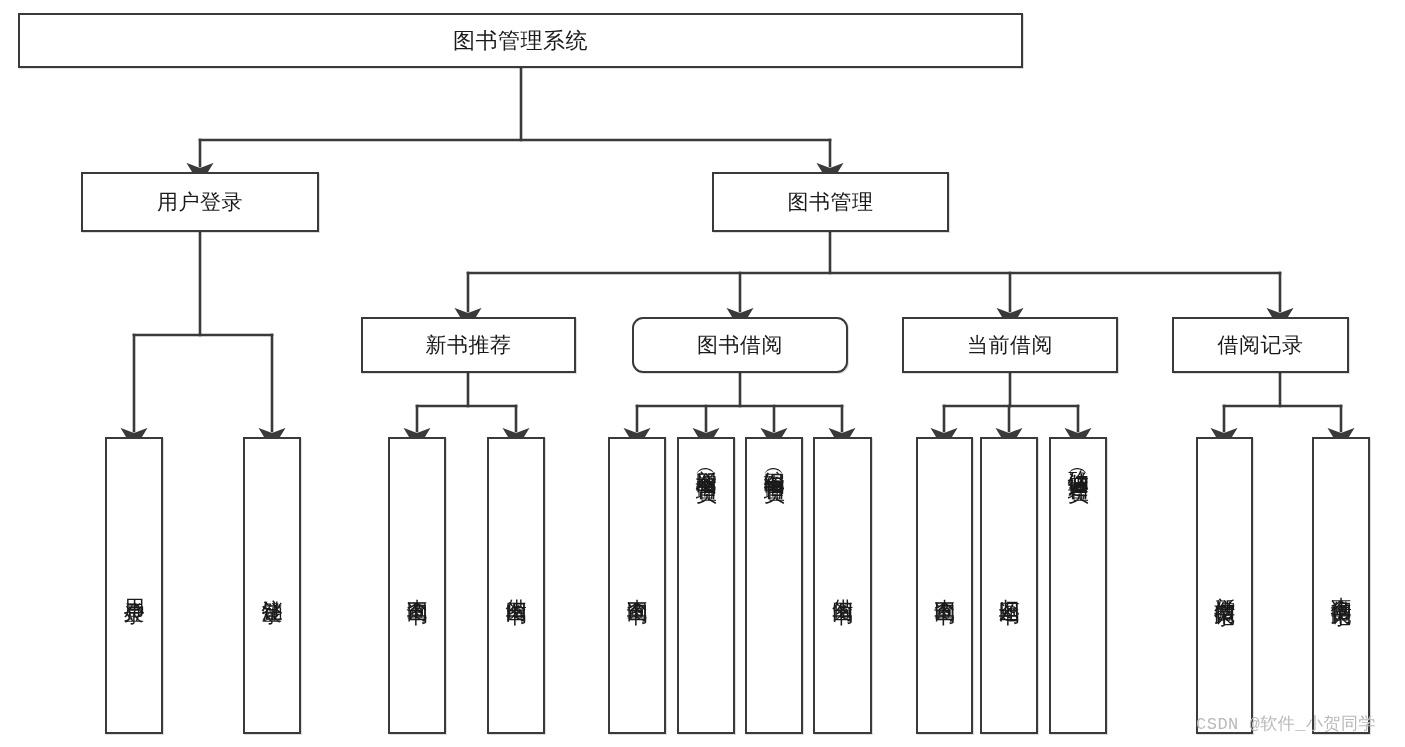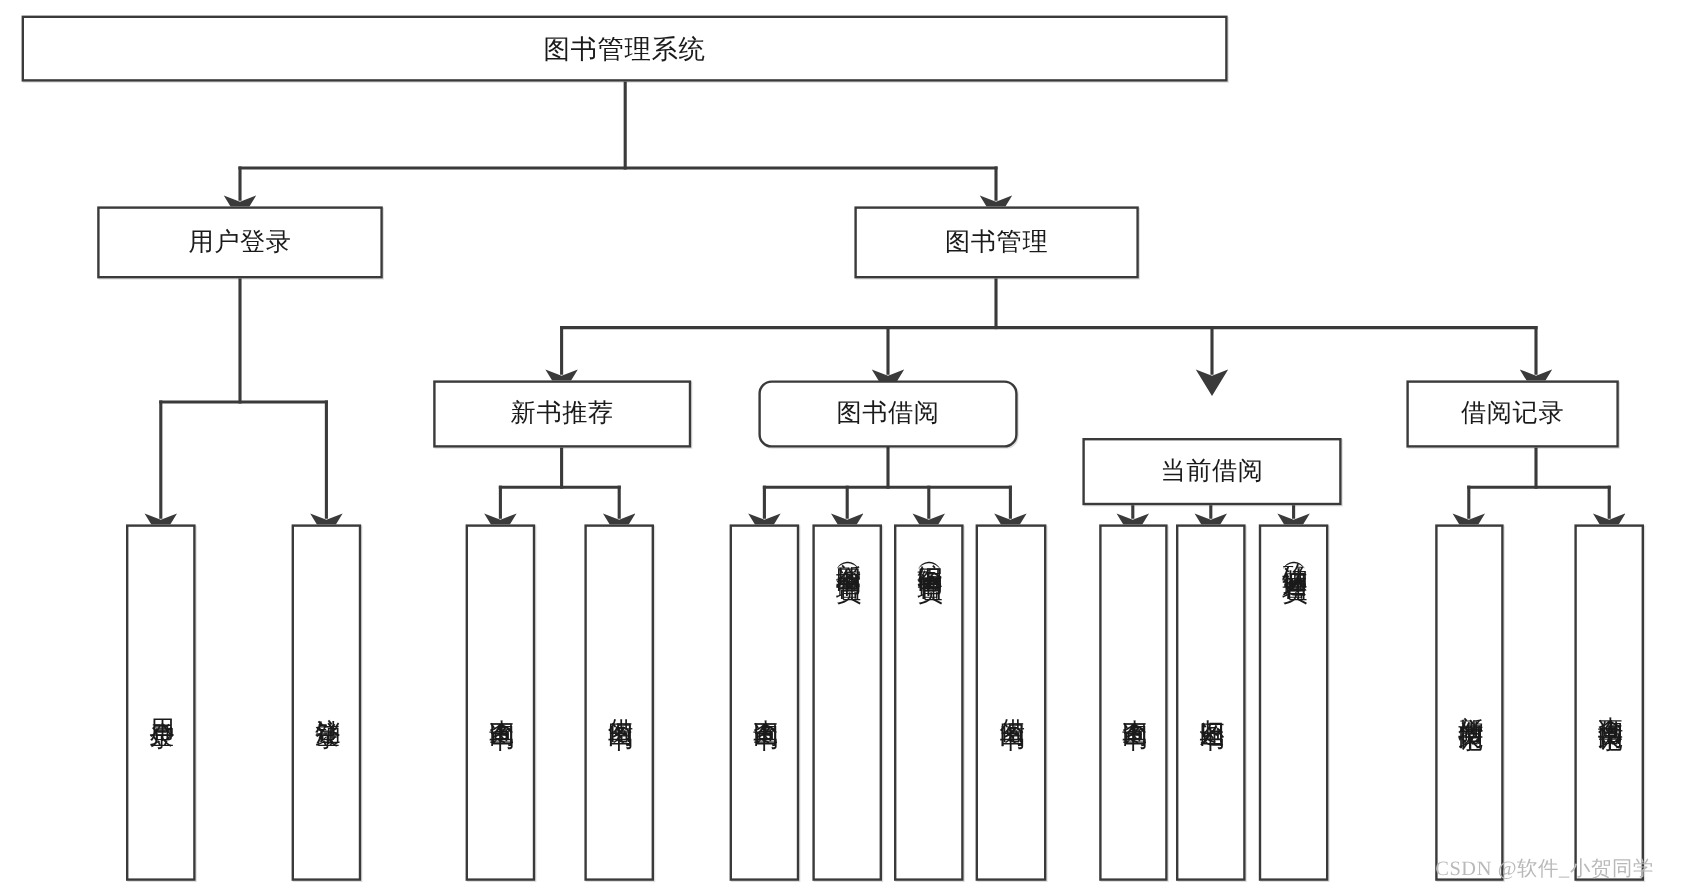--- a/index.html
+++ b/index.html
@@ -67,21 +67,21 @@
     padding-top: 0;
   }
   #watermark {
     position: absolute;
     left: 1196px;
     top: 712px;
     font-size: 17px;
     color: #b9b9b9;
     letter-spacing: 0.5px;
     white-space: nowrap;
-    font-family: Liberation Serif, serif;
+    font-family: Liberation Mono, monospace;
   }
 </style>
 </head>
 <body>
 
 <div id="canvas">
 
   <svg class="wires" viewBox="0 0 1405 747" xmlns="http://www.w3.org/2000/svg">
     <defs>
       <marker id="arr" markerWidth="9" markerHeight="11" refX="1.2" refY="5.2" orient="auto" markerUnits="strokeWidth">
@@ -145,21 +145,21 @@
   </div>
 
   <div class="node h" id="n-bookmgmt" style="left:712px; top:172px; width:237px; height:60px;">
     <span class="lbl">图书管理</span>
   </div>
 
   <div class="node h" id="n-borrow" style="left:632px; top:317px; width:216px; height:56px;border-radius:11px;">
     <span class="lbl">图书借阅</span>
   </div>
 
-  <div class="node h" id="n-current" style="left:902px; top:317px; width:216px; height:56px;margin-top:48px;">
+  <div class="node h" id="n-current" style="left:902px; top:317px; width:216px; height:56px;">
     <span class="lbl">当前借阅</span>
   </div>
 
   <div class="node h" id="n-record" style="left:1172px; top:317px; width:177px; height:56px;">
     <span class="lbl">借阅记录</span>
   </div>
 
   <div class="node v mid" style="left:105px; top:437px; width:58px; height:297px;">
     <span class="lbl">用户登录</span>
   </div>

